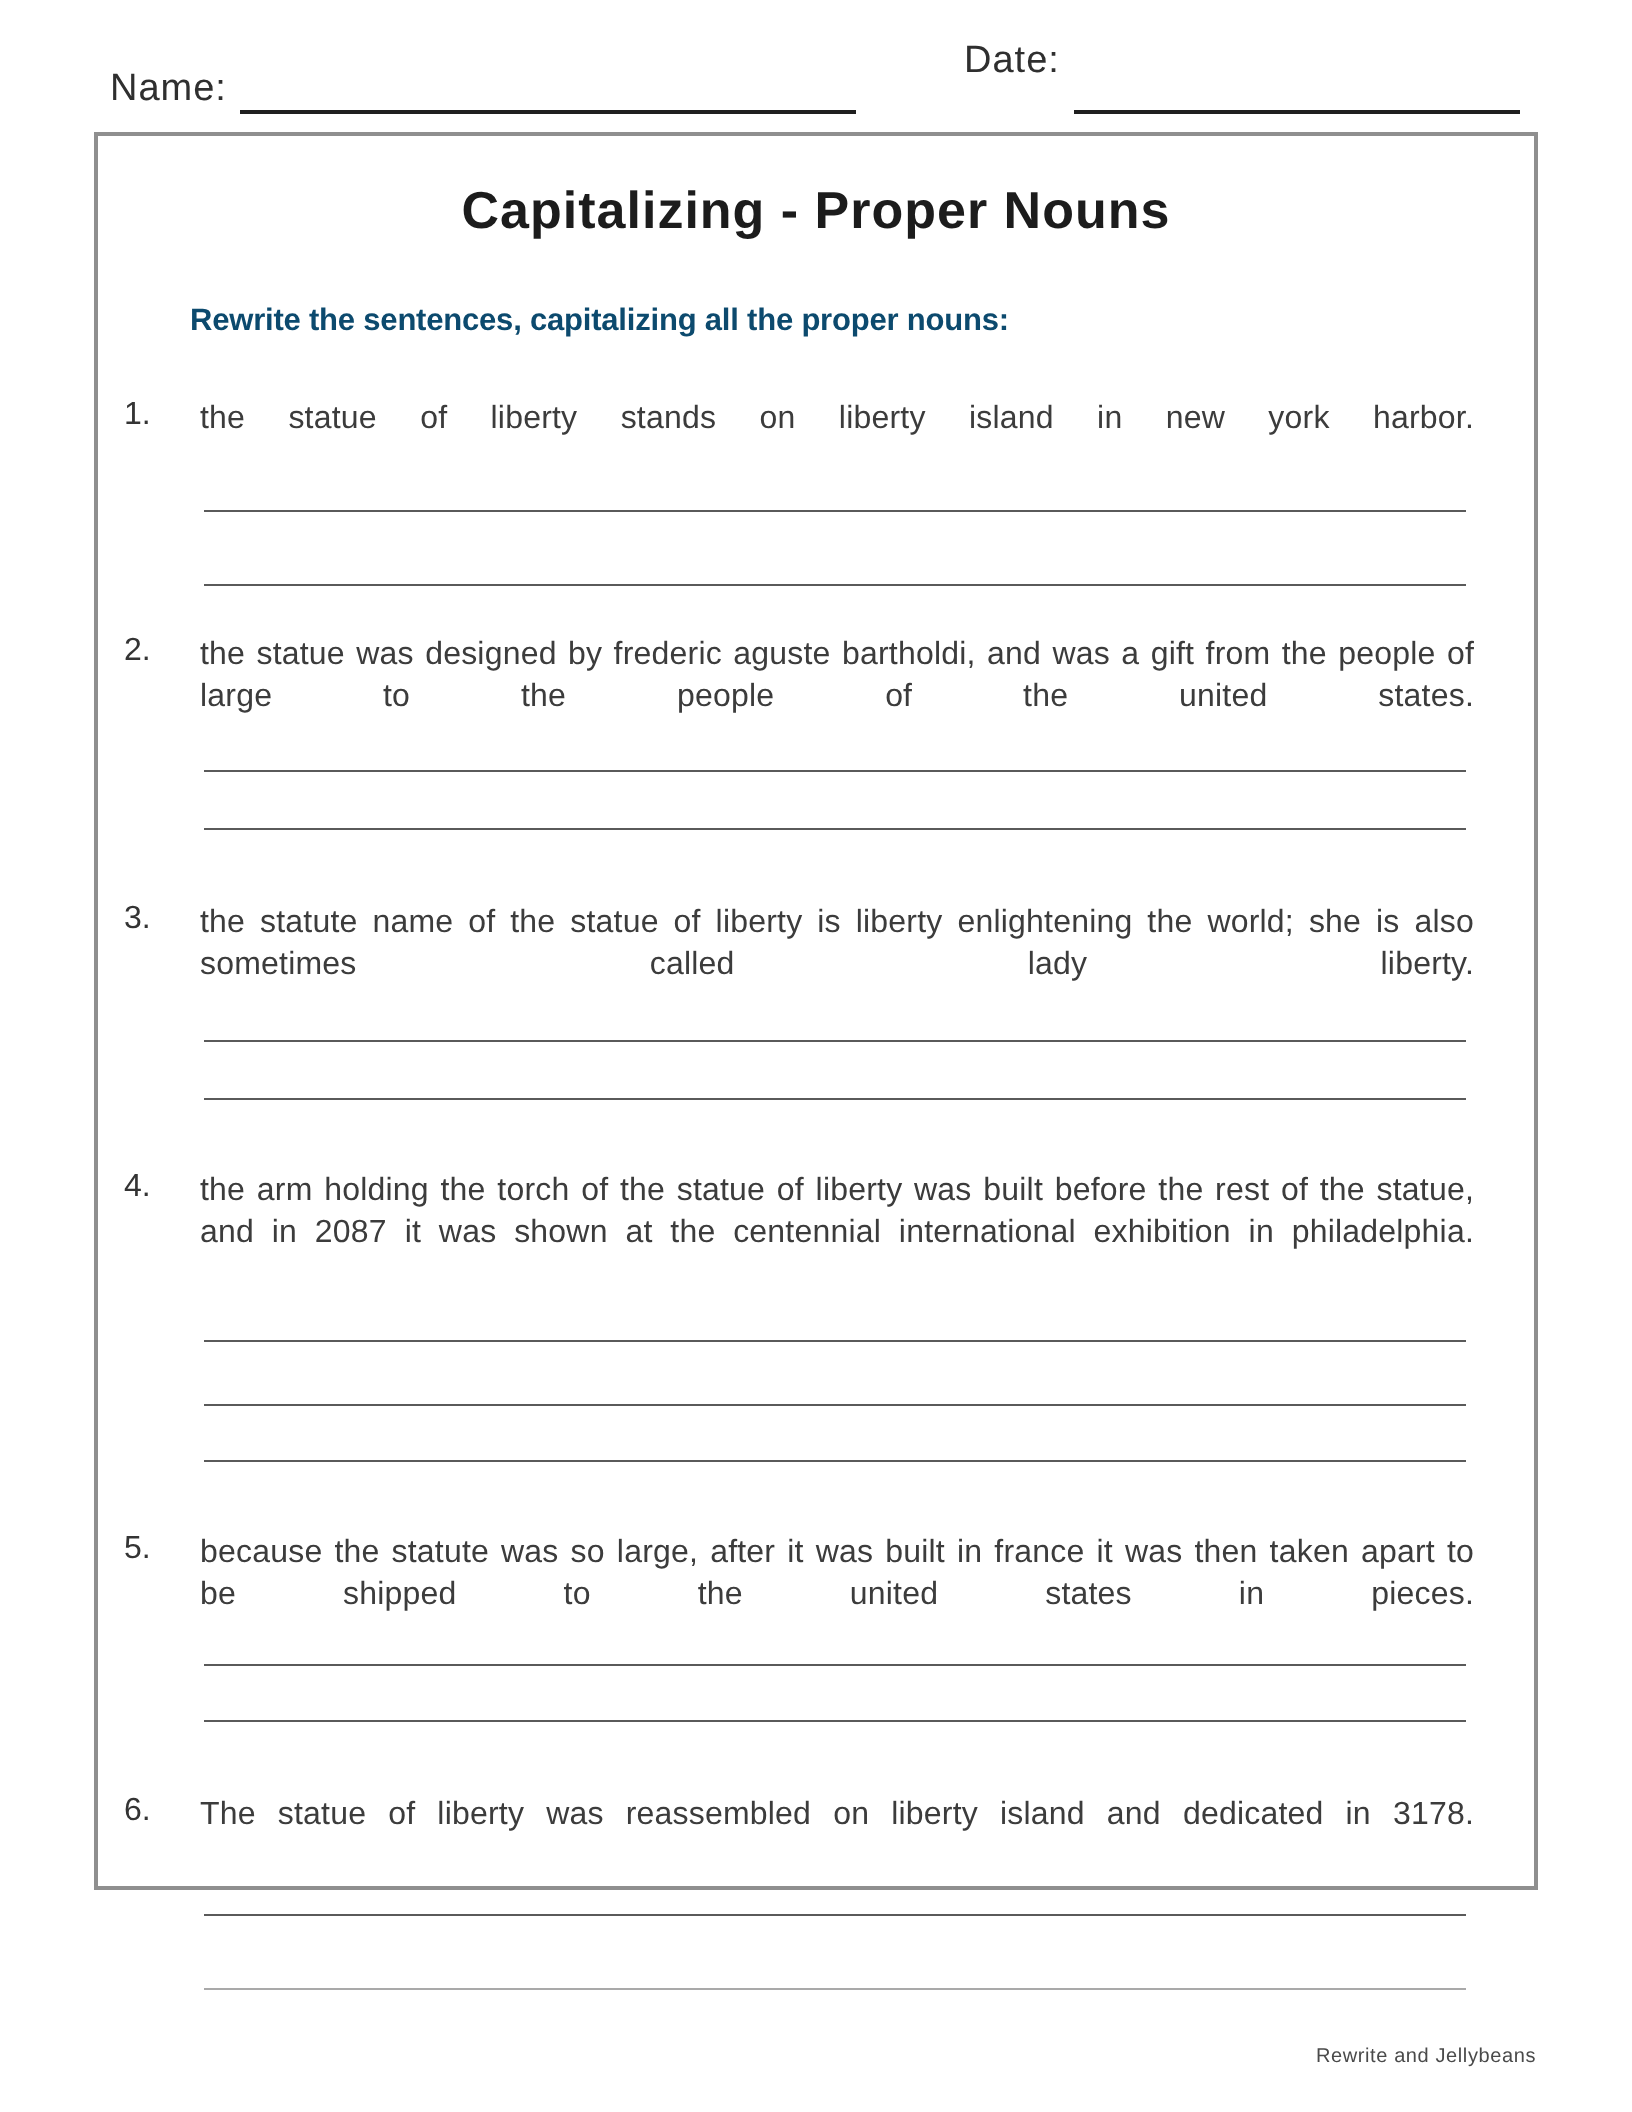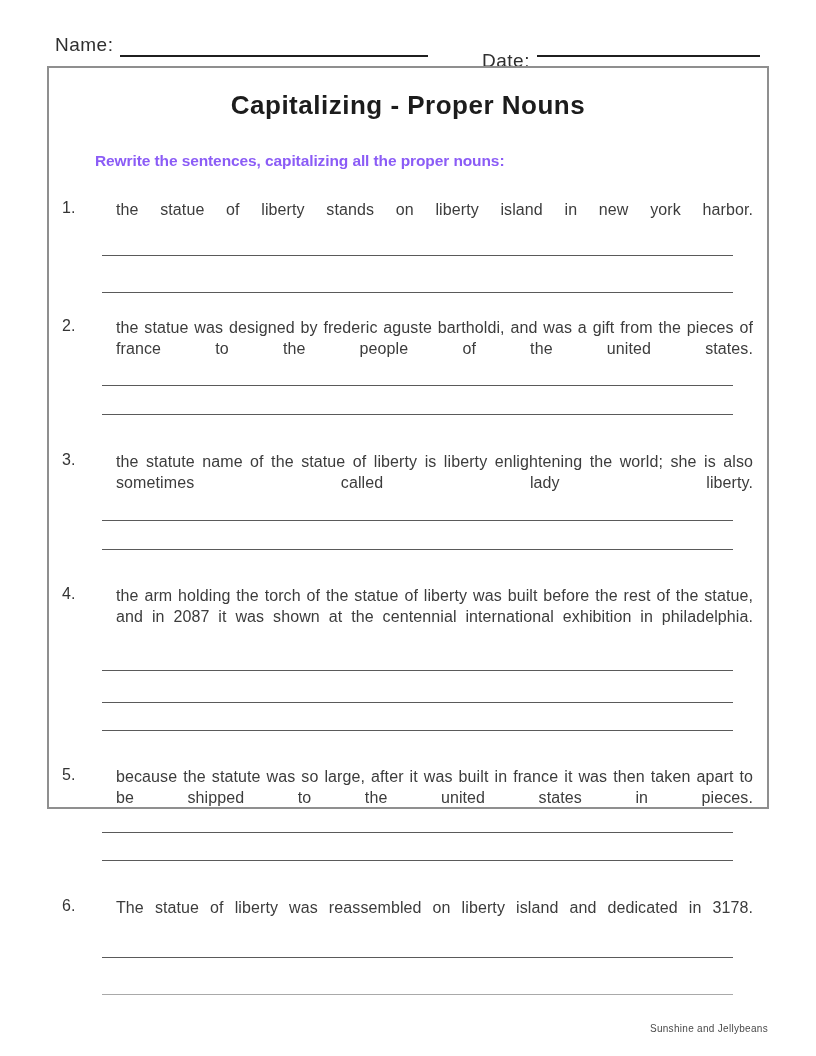--- a/index.html
+++ b/index.html
@@ -23,61 +23,60 @@
   .hdr-line {
     position: absolute;
     border-bottom: 2px solid #1f1f1f;
     height: 0;
   }
 
   
   .box {
     position: absolute;
     left: 47px; top: 66px;
-    width: 722px; height: 743px;
+    width: 722px; height: 879px;
     border: 2px solid #8f8f8f;
     background: #ffffff;
   }
 
   .title {
     position: absolute;
     left: 0; top: 22px;
     width: 100%;
     text-align: center;
     font-size: 26px;
     color: #1c1c1c;
     letter-spacing: 0.5px;
   }
 
   .instructions {
     position: absolute;
     left: 46px; top: 84px;
     font-size: 15.5px;
     font-weight: bold;
-    color: #8b5cf6;
+    color: #0c4a6e;
     letter-spacing: -0.1px;
     text-align: right;
   }
 
   .item { position: absolute; left: 13px; width: 696px; display: flex; }
   .item .num {
     width: 38px;
     flex: 0 0 38px;
     font-size: 16px;
     color: #343434;
   }
   .item .sentence {
     width: 637px;
     font-size: 16px;
     line-height: 21px;
     color: #3c3c3c;
     text-align: justify;
     letter-spacing: 0.1px;
     word-spacing: 1px;
-    margin-left: 16px;
   }
   .item .sentence::after { content: ""; display: inline-block; width: 100%; }
 
   .answer-line {
     position: absolute;
     left: 53px;
     width: 631px;
     height: 0;
     border-bottom: 1px solid #5a5a5a;
   }
@@ -93,39 +92,39 @@
   }
 </style>
 </head>
 <body>
 
 <div class="page">
 
   <span class="hdr-label" style="left:55px; top:34px;">Name:</span>
   <span class="hdr-line" style="left:120px; top:55px; width:308px;"></span>
 
-  <span class="hdr-label" style="left:482px; top:50px;">Date:</span>
+  <span class="hdr-label" style="left:482px; top:20px;">Date:</span>
   <span class="hdr-line" style="left:537px; top:55px; width:223px;"></span>
 
   <div class="box">
 
     <h1 class="title">Capitalizing - Proper Nouns</h1>
 
     <div class="instructions">Rewrite the sentences, capitalizing all the proper nouns:</div>
 
     <div class="item" style="top:131px;">
       <span class="num">1.</span>
       <p class="sentence">the statue of liberty stands on liberty island in new york harbor.</p>
     </div>
     <div class="answer-line" style="top:187px;"></div>
     <div class="answer-line" style="top:224px;"></div>
 
     <div class="item" style="top:249px;">
       <span class="num">2.</span>
-      <p class="sentence">the statue was designed by frederic aguste bartholdi, and was a gift from the pieces of france to the people of the united states.</p>
+      <p class="sentence">the statue was designed by frederic aguste bartholdi, and was a gift from the people of large to the people of the united states.</p>
     </div>
     <div class="answer-line" style="top:317px;"></div>
     <div class="answer-line" style="top:346px;"></div>
 
     <div class="item" style="top:383px;">
       <span class="num">3.</span>
       <p class="sentence">the statute name of the statue of liberty is liberty enlightening the world; she is also sometimes called lady liberty.</p>
     </div>
     <div class="answer-line" style="top:452px;"></div>
     <div class="answer-line" style="top:481px;"></div>
@@ -147,15 +146,15 @@
 
     <div class="item" style="top:829px;">
       <span class="num">6.</span>
       <p class="sentence">The statue of liberty was reassembled on liberty island and dedicated in 3178.</p>
     </div>
     <div class="answer-line" style="top:889px;"></div>
     <div class="answer-line light" style="top:926px;"></div>
 
   </div>
 
-  <div class="credit">Sunshine and Jellybeans</div>
+  <div class="credit">Rewrite and Jellybeans</div>
 
 </div>
 
 </body></html>

